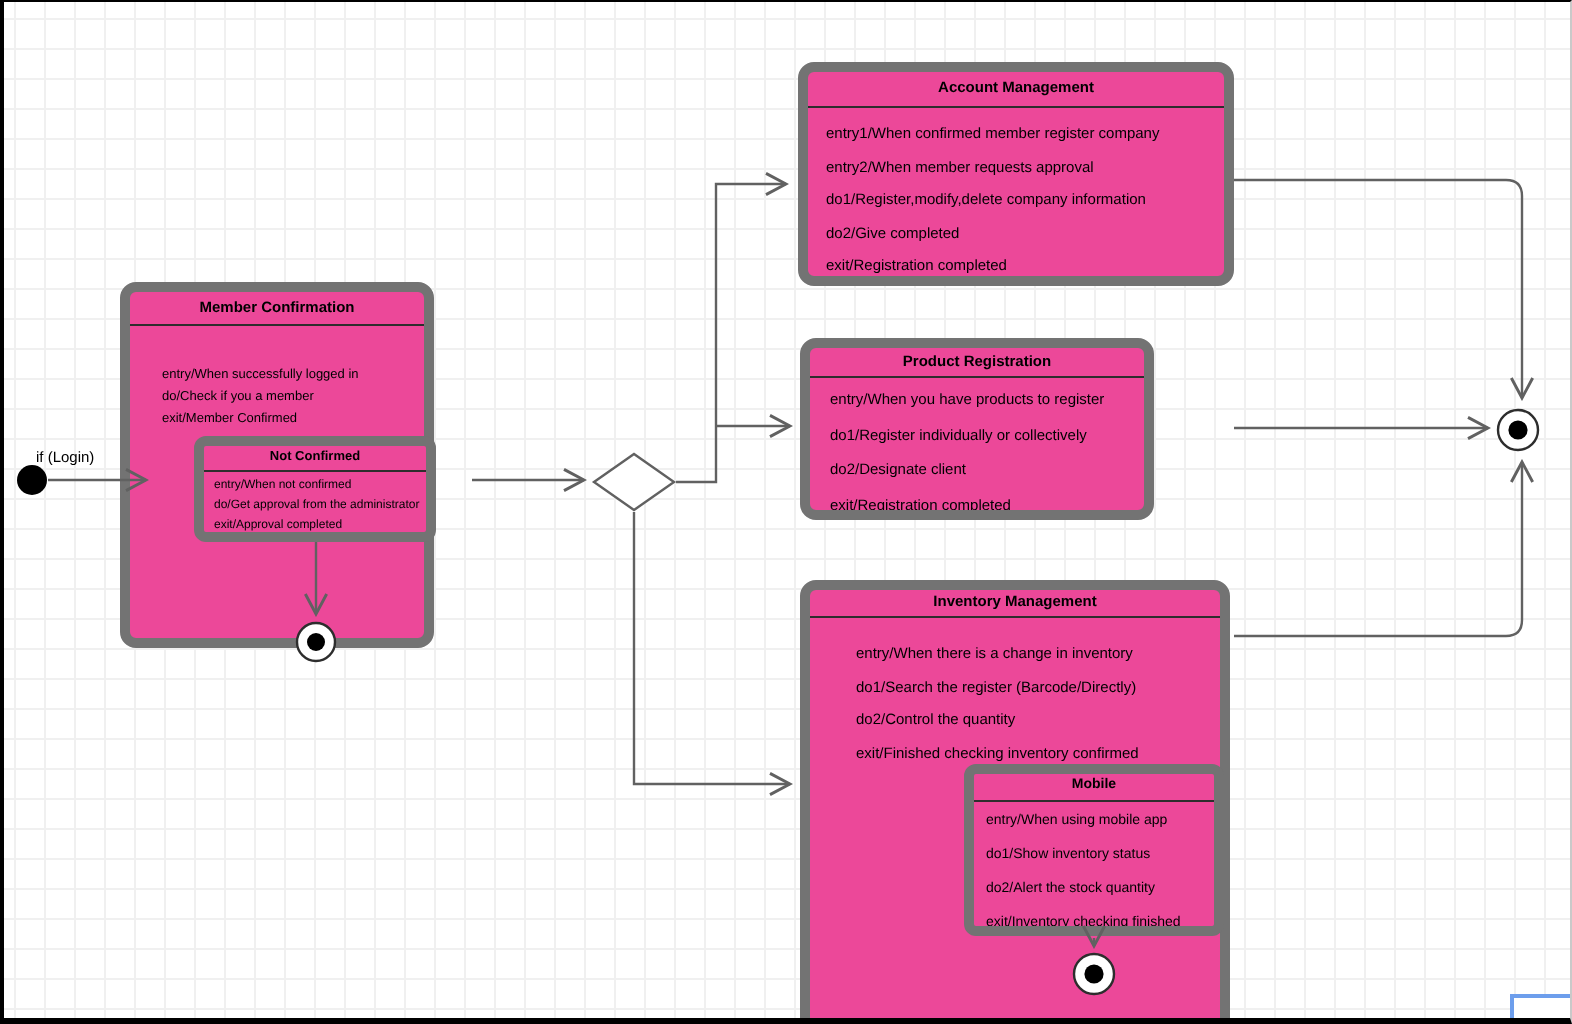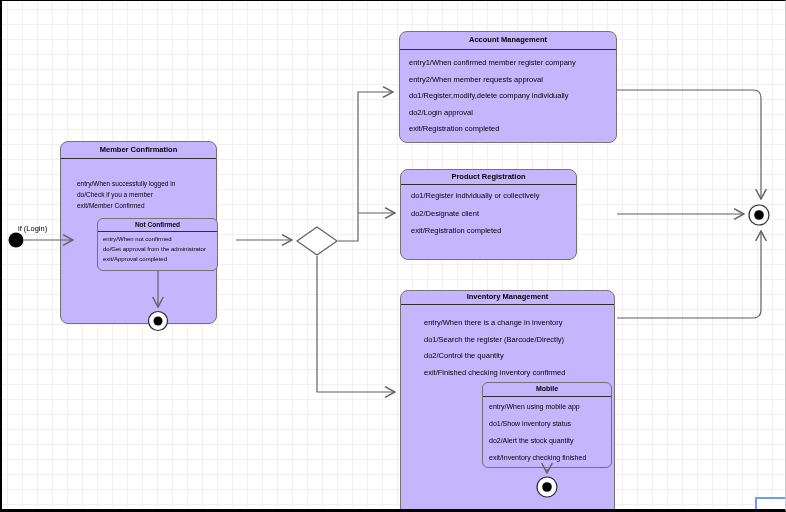--- a/index.html
+++ b/index.html
@@ -12,21 +12,21 @@
       linear-gradient(to bottom,#f0f0f0 1px,transparent 1px);
     background-size:15px 15px;
     background-position:7px 9px;
   }
   .frame{
     position:absolute;inset:0;pointer-events:none;z-index:40;box-sizing:border-box;
     border-top:1px solid #000;border-left:2px solid #000;
     border-bottom:3px solid #000;border-right:1px solid #c9c9c9;
   }
   .state{
-    position:absolute;background:#c4b5fd;border:1px solid #737373;border-radius:8px;
+    position:absolute;background:#ec4899;border:5px solid #737373;border-radius:8px;
     box-sizing:border-box;z-index:10;overflow:hidden;
   }
   .state .title{
     font-weight:bold;text-align:center;border-bottom:1px solid #2d2d2d;
     white-space:nowrap;overflow:hidden;
   }
   .state .body{overflow:hidden;}
   .state .line{white-space:nowrap;}
   .substate{border-radius:6px;z-index:12;}
   svg.overlay{position:absolute;left:0;top:0;z-index:20;pointer-events:none;}
@@ -57,29 +57,30 @@
     <div class="line">do/Get approval from the administrator</div>
     <div class="line">exit/Approval completed</div>
   </div>
 </div>
 
 <div class="state" style="left:399px;top:31px;width:218px;height:112px;">
   <div class="title" style="height:17px;line-height:16px;font-size:7.5px;">Account Management</div>
   <div class="body" style="padding:5px 0 0 9px;font-size:7.5px;line-height:16.6px;">
     <div class="line">entry1/When confirmed member register company</div>
     <div class="line">entry2/When member requests approval</div>
-    <div class="line">do1/Register,modify,delete company individually</div>
-    <div class="line">do2/Login approval</div>
+    <div class="line">do1/Register,modify,delete company information</div>
+    <div class="line">do2/Give completed</div>
     <div class="line">exit/Registration completed</div>
   </div>
 </div>
 
 <div class="state" style="left:400px;top:169px;width:177px;height:91px;">
   <div class="title" style="height:14px;line-height:13px;font-size:7.5px;">Product Registration</div>
   <div class="body" style="padding:2px 0 0 10px;font-size:7.5px;line-height:17.5px;">
+    <div class="line">entry/When you have products to register</div>
     <div class="line">do1/Register individually or collectively</div>
     <div class="line">do2/Designate client</div>
     <div class="line">exit/Registration completed</div>
   </div>
 </div>
 
 <div class="state" style="left:400px;top:290px;width:215px;height:242px;">
   <div class="title" style="height:13px;line-height:12px;font-size:7.5px;">Inventory Management</div>
   <div class="body" style="padding:10px 0 0 23px;font-size:7.5px;line-height:16.7px;">
     <div class="line">entry/When there is a change in inventory</div>

